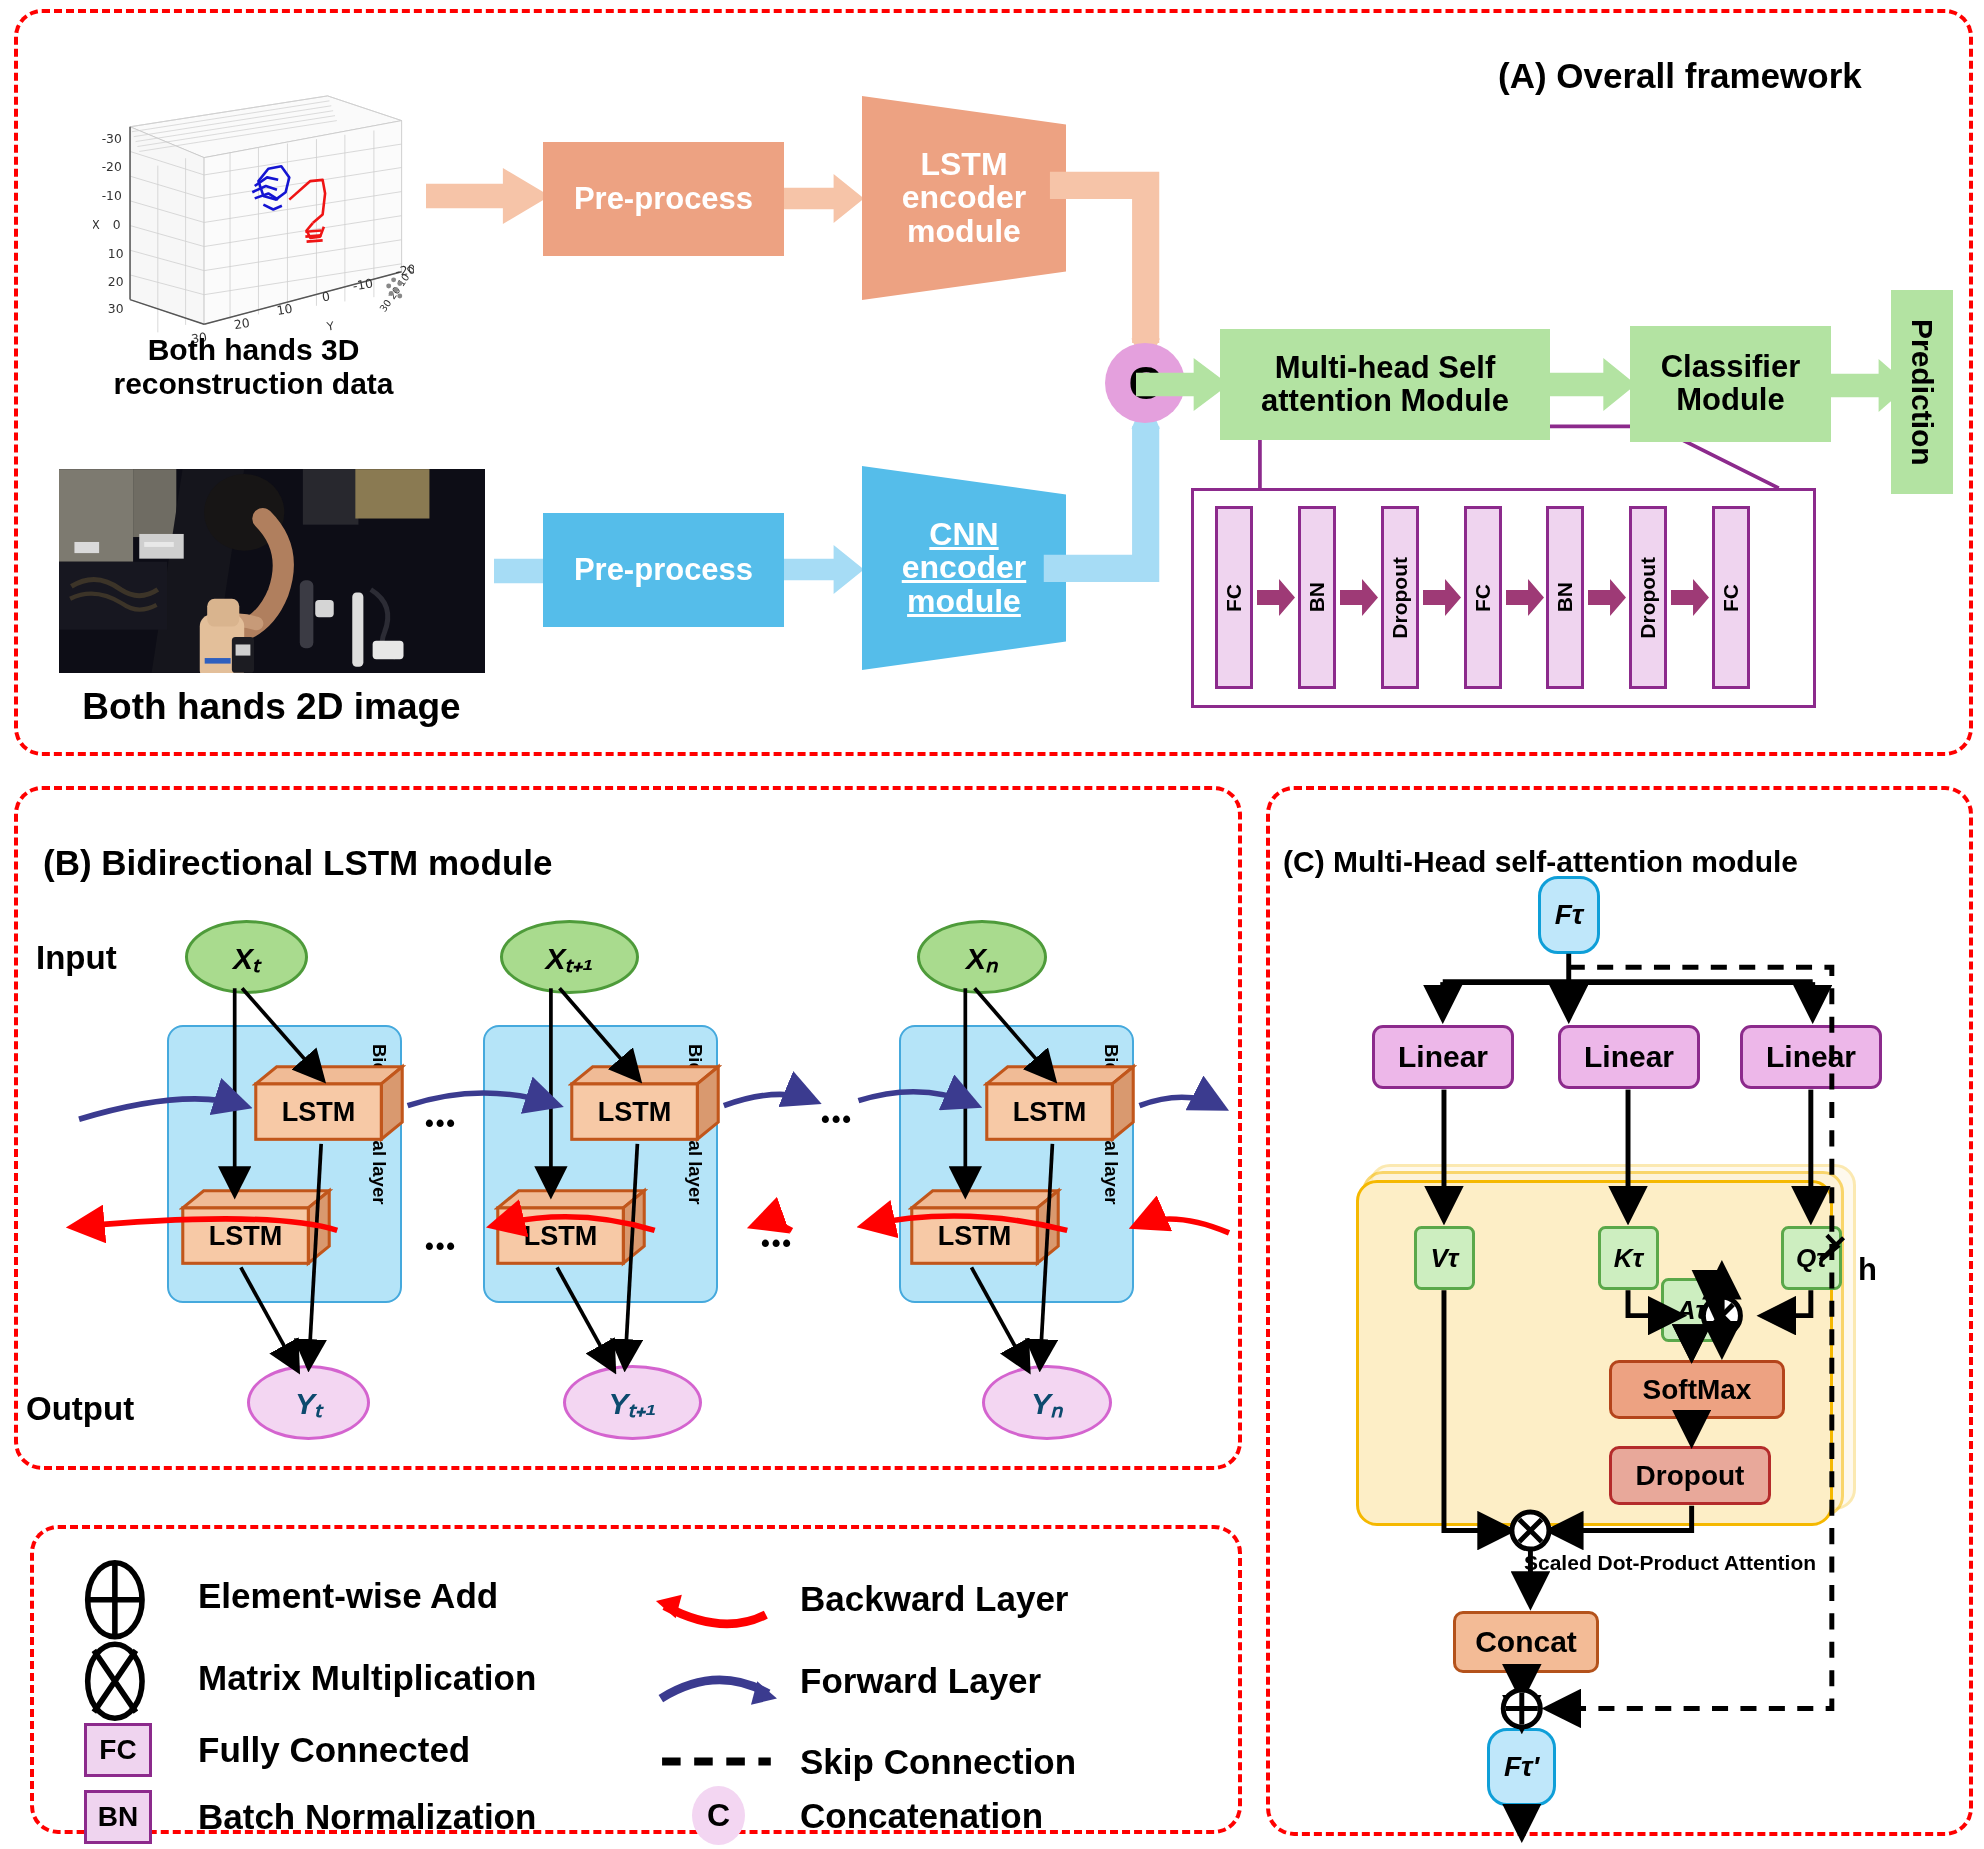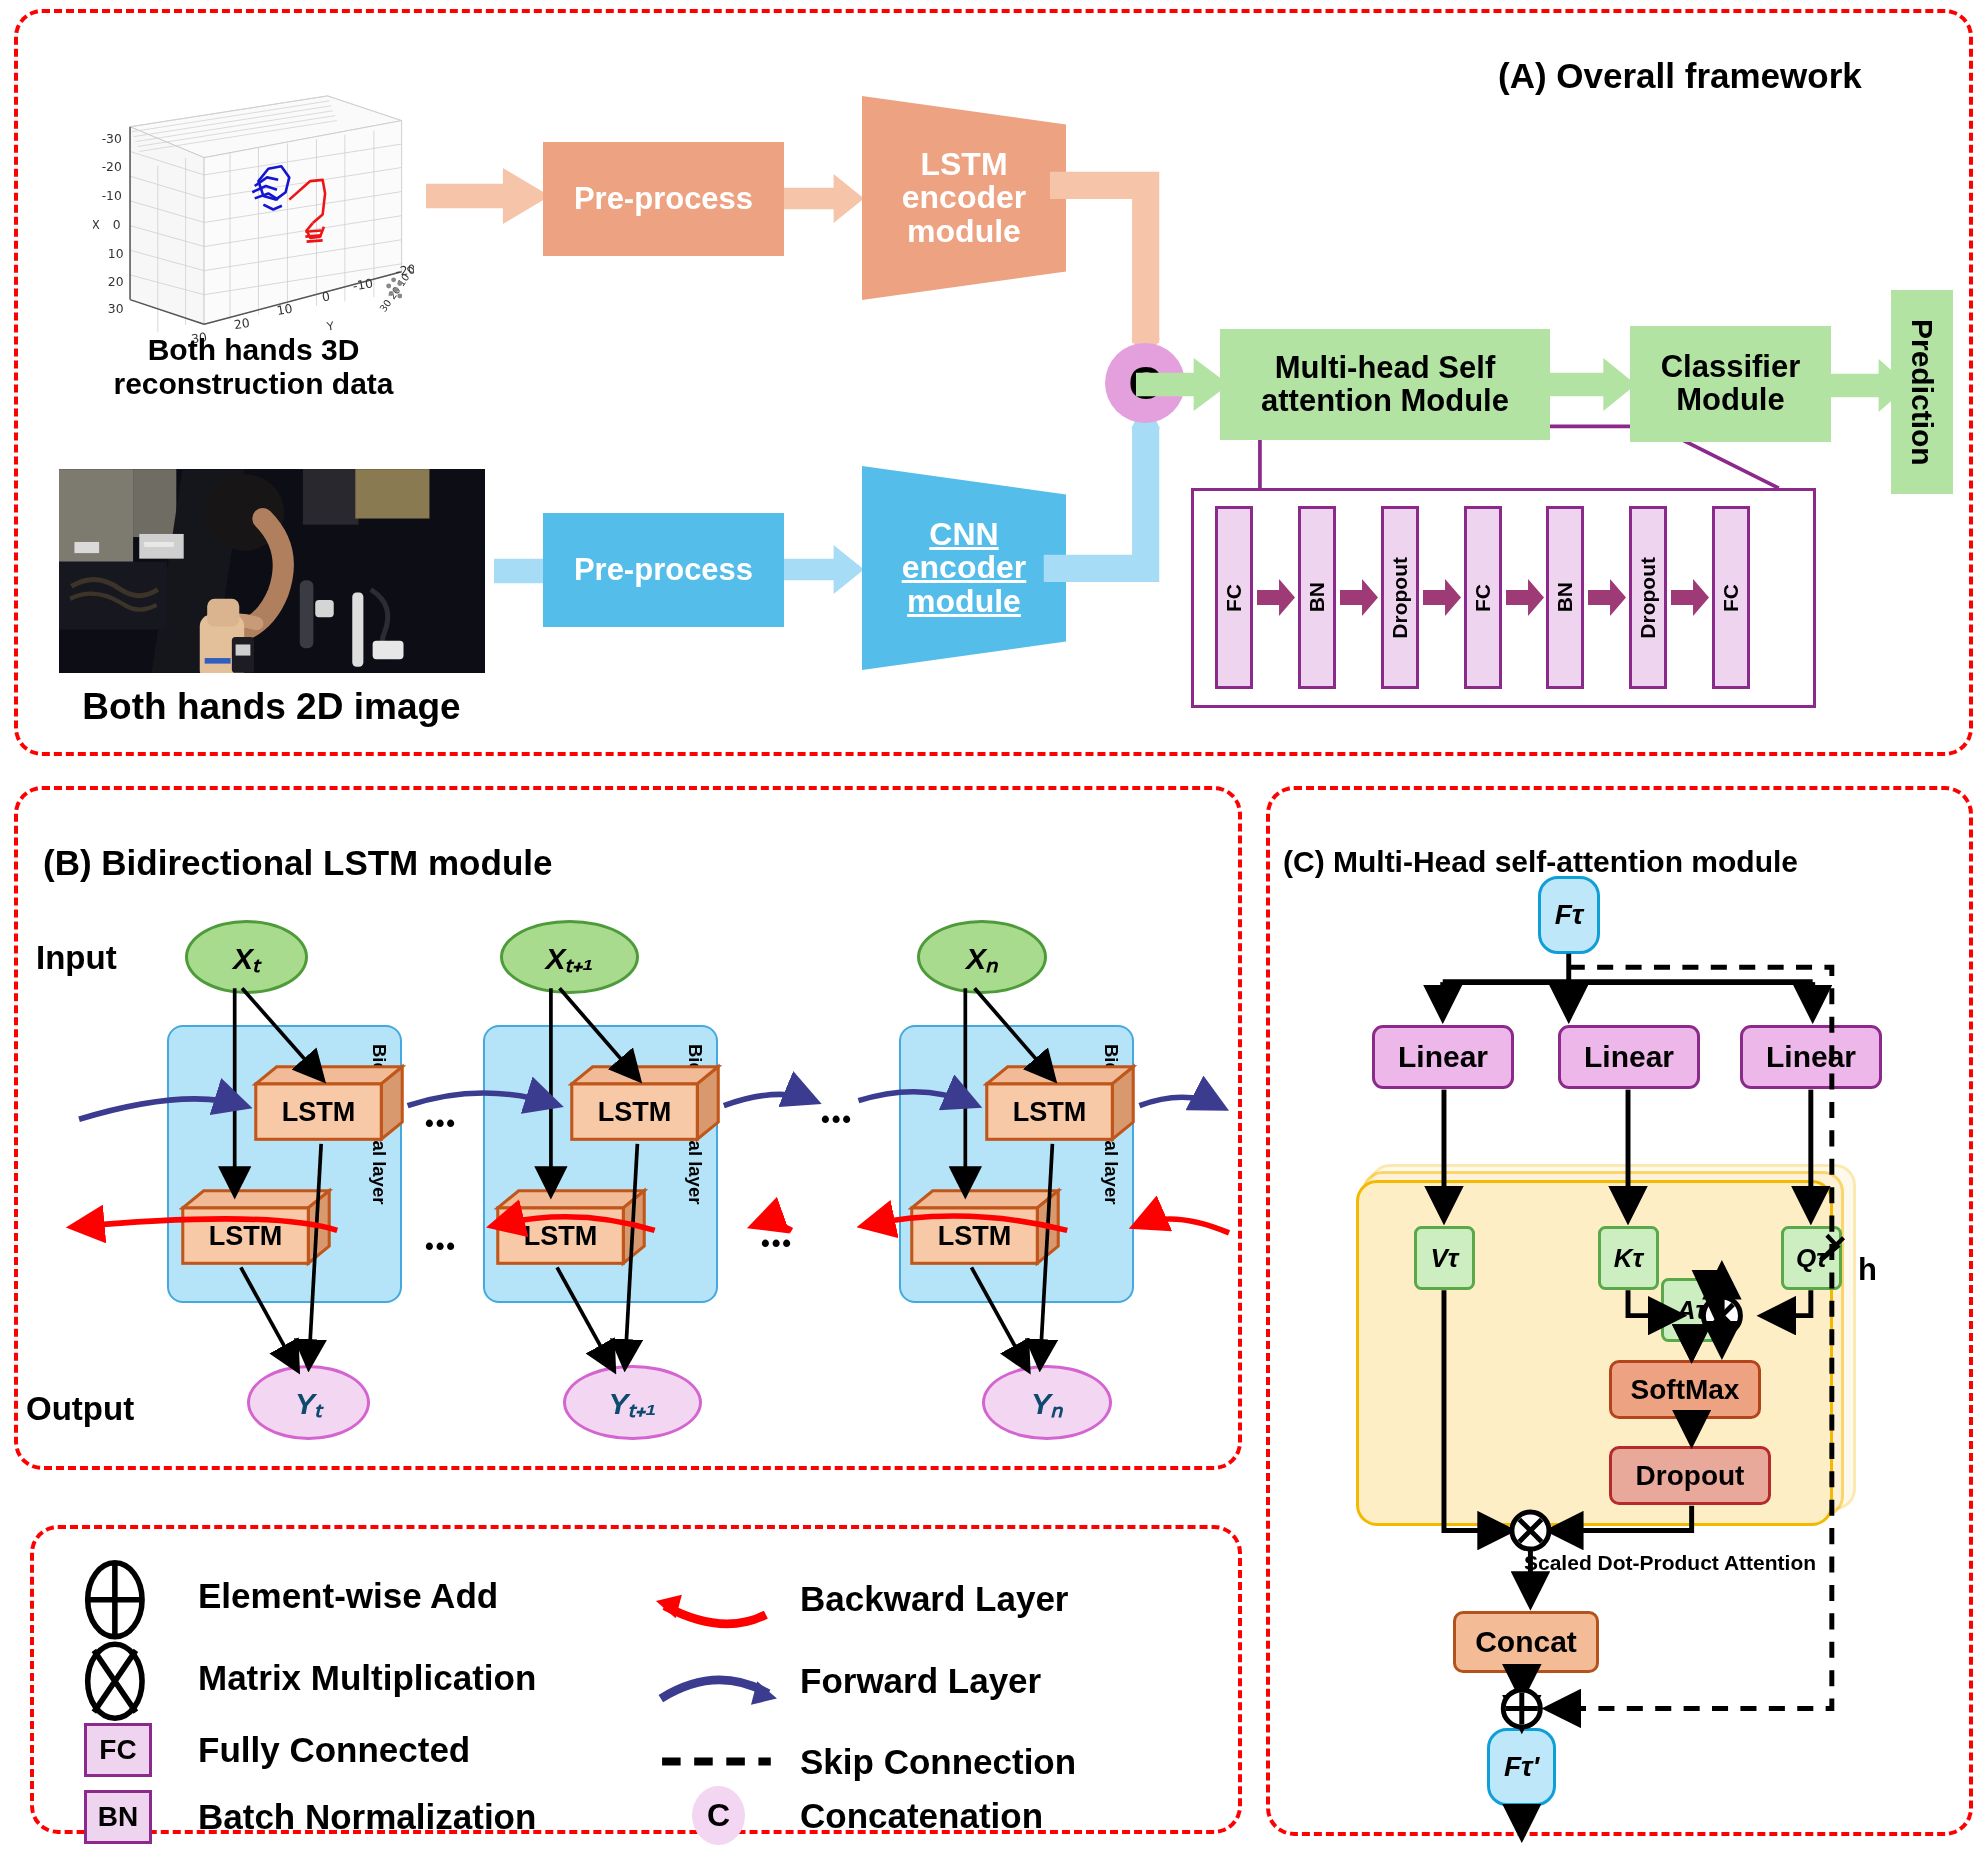--- a/index.html
+++ b/index.html
@@ -441,21 +441,21 @@
   <div class="cbox c-linear" style="left:1372px;top:1025px;width:142px;height:64px;font-size:30px;">Linear</div>
   <div class="cbox c-linear" style="left:1558px;top:1025px;width:142px;height:64px;font-size:30px;">Linear</div>
   <div class="cbox c-linear" style="left:1740px;top:1025px;width:142px;height:64px;font-size:30px;">Linear</div>
 
   <div class="cbox c-vkq" style="left:1414px;top:1226px;width:61px;height:64px;font-size:26px;">Vτ</div>
   <div class="cbox c-vkq" style="left:1598px;top:1226px;width:61px;height:64px;font-size:26px;">Kτ</div>
   <div class="cbox c-vkq" style="left:1781px;top:1226px;width:61px;height:64px;font-size:26px;">Qτ</div>
 
   <div class="cbox c-vkq" style="left:1661px;top:1278px;width:61px;height:64px;font-size:26px;">Aτ</div>
 
-  <div class="cbox c-soft" style="left:1609px;top:1360px;width:152px;height:59px;font-size:28px;">SoftMax</div>
+  <div class="cbox c-soft" style="left:1609px;top:1360px;width:176px;height:59px;font-size:28px;">SoftMax</div>
   <div class="cbox c-drop" style="left:1609px;top:1446px;width:162px;height:59px;font-size:28px;">Dropout</div>
 
   <div class="sdpa" style="left:1524px;top:1551px;font-size:21px;">Scaled Dot-Product Attention</div>
 
   <div class="cbox c-concat" style="left:1453px;top:1611px;width:146px;height:62px;font-size:30px;">Concat</div>
 
   <div class="cbox c-f" style="left:1487px;top:1728px;width:69px;height:78px;font-size:28px;">Fτ'</div>
 
   <div class="abs" style="left:1858px;top:1252px;font-size:31px;font-weight:bold;color:#000;">h</div>
 

